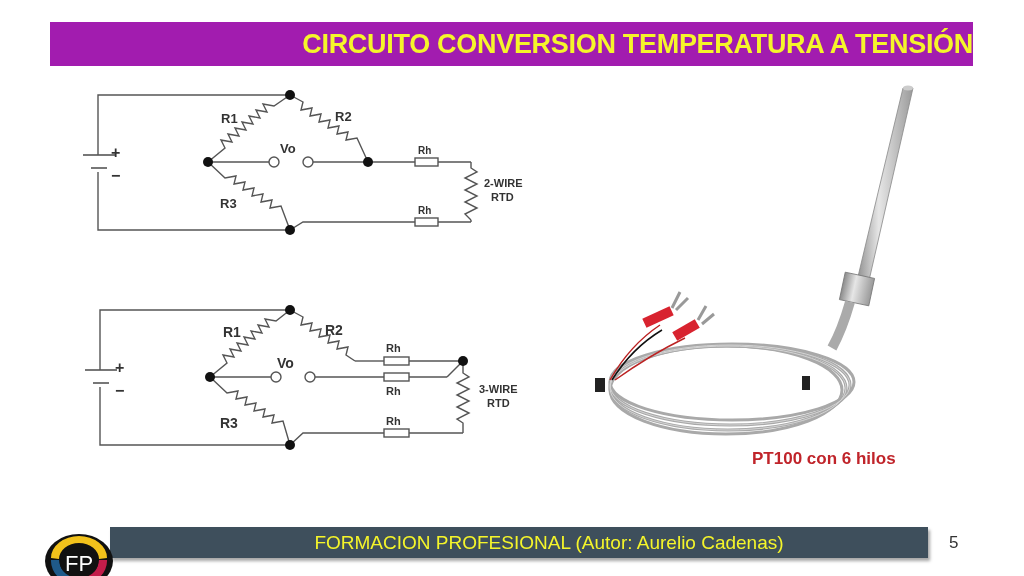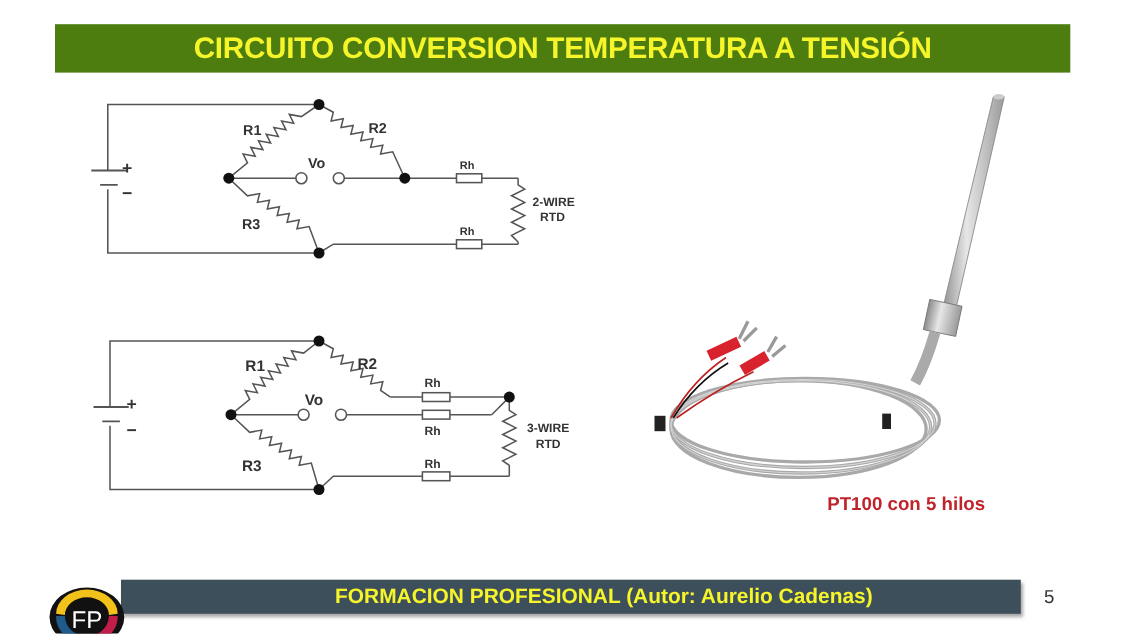--- a/index.html
+++ b/index.html
@@ -1,21 +1,21 @@
 <!DOCTYPE html>
 <html><head>
 <meta charset="utf-8">
 <style>
   * { margin: 0; padding: 0; box-sizing: border-box; }
   html, body { width: 1024px; height: 576px; background: #ffffff; overflow: hidden; }
   body { position: relative; font-family: "Liberation Sans", sans-serif; }
 
   .title-bar {
     position: absolute; left: 50px; top: 22px; width: 923px; height: 44px;
-    background: #4d7c0f; display: flex; align-items: center; justify-content: center;
+    background: #a21caf; display: flex; align-items: center; justify-content: flex-end;
   }
   .title-bar span {
     color: #f5f52a; font-weight: bold; font-size: 27px; letter-spacing: -0.3px;
   }
 
   .diagram { position: absolute; text-align: center; }
   .diagram svg { display: block; }
   .diagram text { font-family: "Liberation Sans", sans-serif; font-weight: bold; fill: #333; }
 
   #diagram-2wire { left: 75px; top: 80px; width: 470px; height: 165px; }
@@ -27,21 +27,21 @@
     position: absolute; left: 752px; top: 449px;
     color: #c0242a; font-weight: bold; font-size: 17px;
   }
 
   .footer-bar {
     position: absolute; left: 110px; top: 527px; width: 818px; height: 31px;
     background: #3e4f5c; display: flex; align-items: center; justify-content: center;
     box-shadow: 2px 3px 3px rgba(0,0,0,0.35);
   }
   .footer-bar span {
-    color: #f5f52a; font-weight: bold; font-size: 19px; padding-left: 60px;
+    color: #f5f52a; font-weight: normal; font-size: 19px; padding-left: 60px;
   }
 
   .logo { position: absolute; left: 43px; top: 532px; width: 72px; height: 58px; }
 
   .page-number {
     position: absolute; left: 949px; top: 533px; font-size: 17px; color: #333;
   }
 </style>
 </head>
 <body>
@@ -194,21 +194,21 @@
     <rect x="63" y="232" width="30" height="10" fill="#d8232f" transform="rotate(-25 78 237)"></rect>
     <rect x="93" y="245" width="26" height="10" fill="#d8232f" transform="rotate(-30 106 250)"></rect>
 
     <g stroke="#999" stroke-width="3" fill="none">
       <path d="M92,228 L100,212 M96,230 L108,218"></path>
       <path d="M118,240 L126,226 M122,244 L134,234"></path>
     </g>
   </svg>
 </div>
 
-<div class="photo-caption">PT100 con 5 hilos</div>
+<div class="photo-caption">PT100 con 6 hilos</div>
 
 <div class="footer-bar">
   <span>FORMACION PROFESIONAL  (Autor: Aurelio Cadenas)</span>
 </div>
 
 <div class="logo">
   <svg width="72" height="58" viewBox="0 0 72 58">
     <ellipse cx="36" cy="29" rx="34" ry="27" fill="#111"></ellipse>
     <path d="M8,26 A28,22 0 0 1 64,26 L56,27 A20,16 0 0 0 16,27 Z" fill="#f2c21b"></path>
     <path d="M8,28 A28,24 0 0 0 36,53 L36,45 A20,17 0 0 1 16,28 Z" fill="#1f5a8a"></path>

